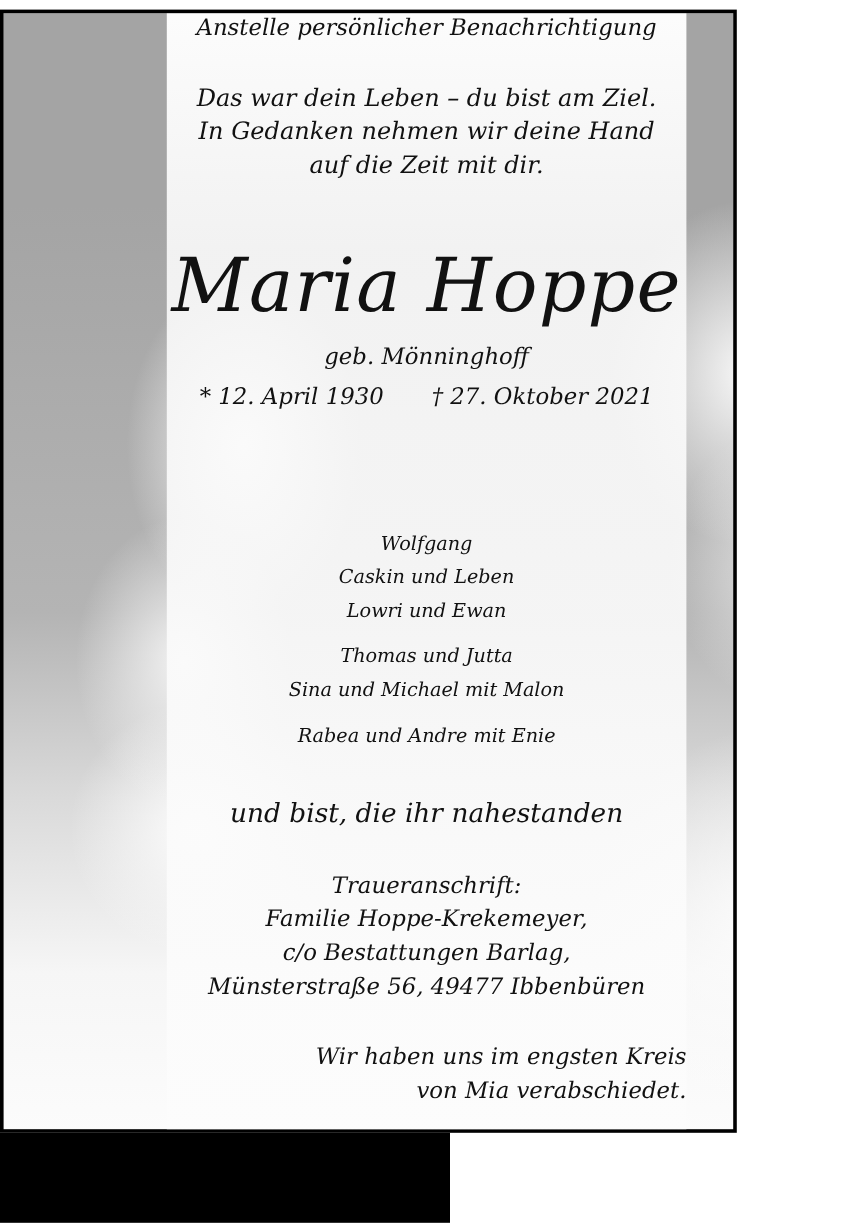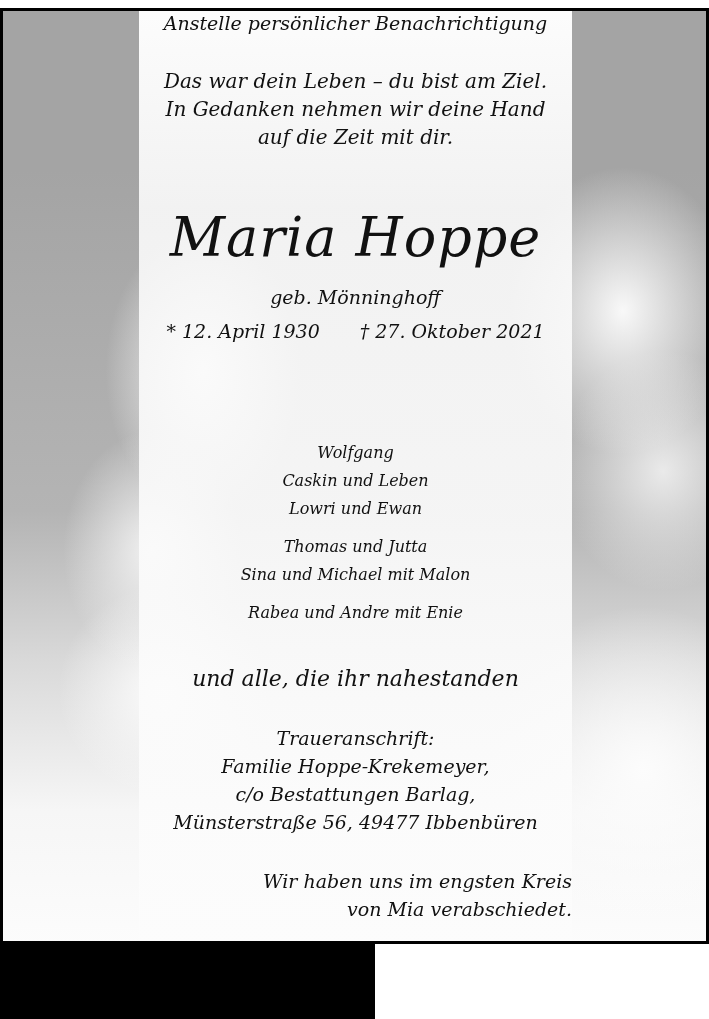--- a/index.html
+++ b/index.html
@@ -1,18 +1,18 @@
 <!DOCTYPE html>
 <html><head>
 <meta charset="utf-8">
 <style>
   html, body { margin: 0; padding: 0; background: #ffffff; }
   body { width: 709px; height: 1019px; position: relative; overflow: hidden; }
   .ad {
-    position: absolute; left: 0; top: 8px; width: 709px; height: 936px;
+    position: absolute; left: 0; top: 8px; width: 614px; height: 936px;
     box-sizing: border-box; border: 3px solid #000;
     overflow: hidden;
     background:
       radial-gradient(ellipse 130px 190px at 200px 360px, rgba(250,250,250,0.98), rgba(250,250,250,0) 75%),
       radial-gradient(ellipse 120px 160px at 150px 540px, rgba(245,245,245,0.95), rgba(245,245,245,0) 75%),
       radial-gradient(ellipse 140px 140px at 160px 680px, rgba(252,252,252,1), rgba(252,252,252,0) 75%),
       radial-gradient(ellipse 160px 200px at 620px 300px, rgba(250,250,250,0.98), rgba(250,250,250,0) 72%),
       radial-gradient(ellipse 140px 160px at 660px 460px, rgba(240,240,240,0.9), rgba(240,240,240,0) 75%),
       radial-gradient(ellipse 200px 220px at 640px 760px, rgba(252,252,252,1), rgba(252,252,252,0) 75%),
       linear-gradient(to bottom, #a4a4a4 0px, #a4a4a4 160px, #b4b4b4 500px, #d9d9d9 650px, #f6f6f6 800px, #fcfcfc 936px);
@@ -22,21 +22,21 @@
     position: absolute; left: 136px; top: 0; width: 433px; height: 942px;
     background: linear-gradient(to bottom, rgba(255,255,255,0.97) 0px, rgba(250,250,250,0.9) 200px, rgba(252,252,252,0.92) 940px);
     text-align: center;
     font-family: "DejaVu Serif", "Liberation Serif", serif;
     font-style: italic;
     color: #111;
   }
   .line { display: block; white-space: nowrap; }
   .header { position: absolute; top: 0; left: 0; right: 0; font-size: 19px; line-height: 24px; }
   .poem { position: absolute; top: 56px; left: 0; right: 0; font-size: 20px; line-height: 28px; }
-  .name { position: absolute; top: 190px; left: 0; right: 0; font-size: 54px; line-height: 74px; letter-spacing: 1px; }
+  .name { position: absolute; top: 190px; left: 0; right: 0; font-size: 62px; line-height: 74px; letter-spacing: 1px; }
   .born { position: absolute; top: 272px; left: 0; right: 0; font-size: 19px; line-height: 28px; }
   .dates { position: absolute; top: 306px; left: 0; right: 0; font-size: 19px; line-height: 28px; }
   .dates .gap { display: inline-block; width: 40px; }
   .memory { position: absolute; top: 366px; left: 0; right: 0; font-size: 19px; line-height: 27px; }
   .fam { position: absolute; left: 0; right: 0; font-size: 16px; line-height: 28px; }
   .fam1 { top: 428px; }
   .fam2 { top: 522px; }
   .fam3 { top: 588px; }
   .all { position: absolute; top: 654px; left: 0; right: 0; font-size: 22px; line-height: 28px; }
   .address { position: absolute; top: 713px; left: 0; right: 0; font-size: 19px; line-height: 28px; }
@@ -80,21 +80,21 @@
     <div class="fam fam2">
       <span class="line">Thomas und Jutta</span>
       <span class="line">Sina und Michael mit Malon</span>
     </div>
 
     <div class="fam fam3">
       <span class="line">Rabea und Andre mit Enie</span>
     </div>
 
     <div class="all">
-      <span class="line">und alle, die ihr nahestanden</span>
+      <span class="line">und bist, die ihr nahestanden</span>
     </div>
 
     <div class="address">
       <span class="line">Traueranschrift:</span>
       <span class="line">Familie Hoppe-Krekemeyer,</span>
       <span class="line">c/o Bestattungen Barlag,</span>
       <span class="line">Münsterstraße 56, 49477 Ibbenbüren</span>
     </div>
 
     <div class="closing">

